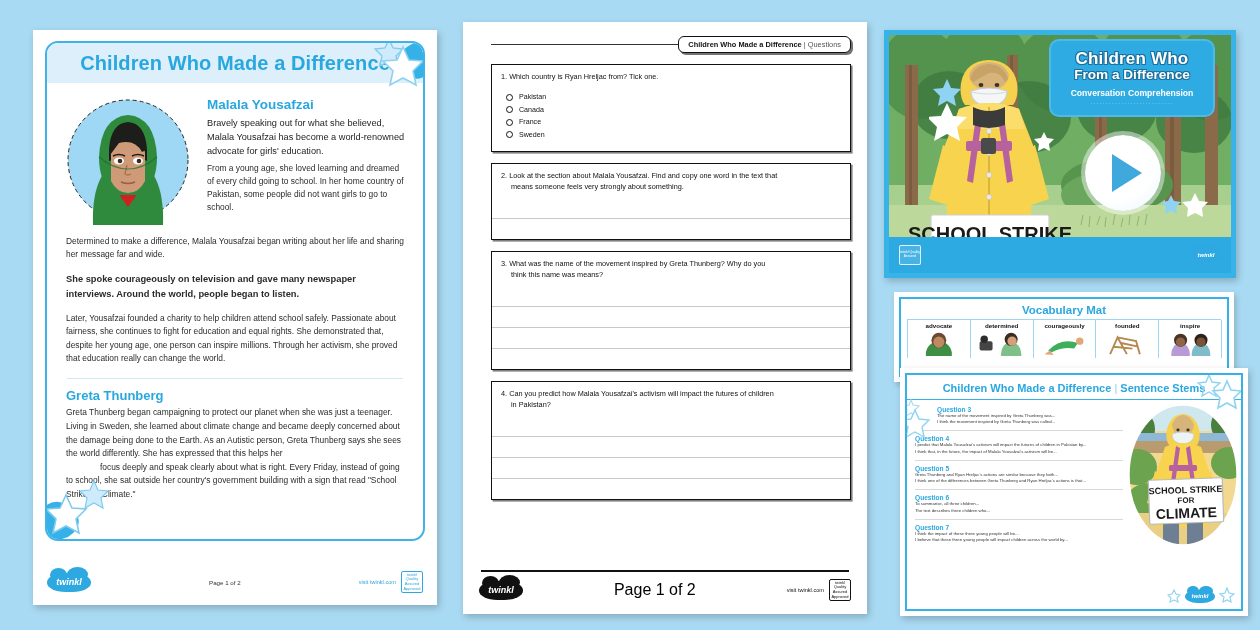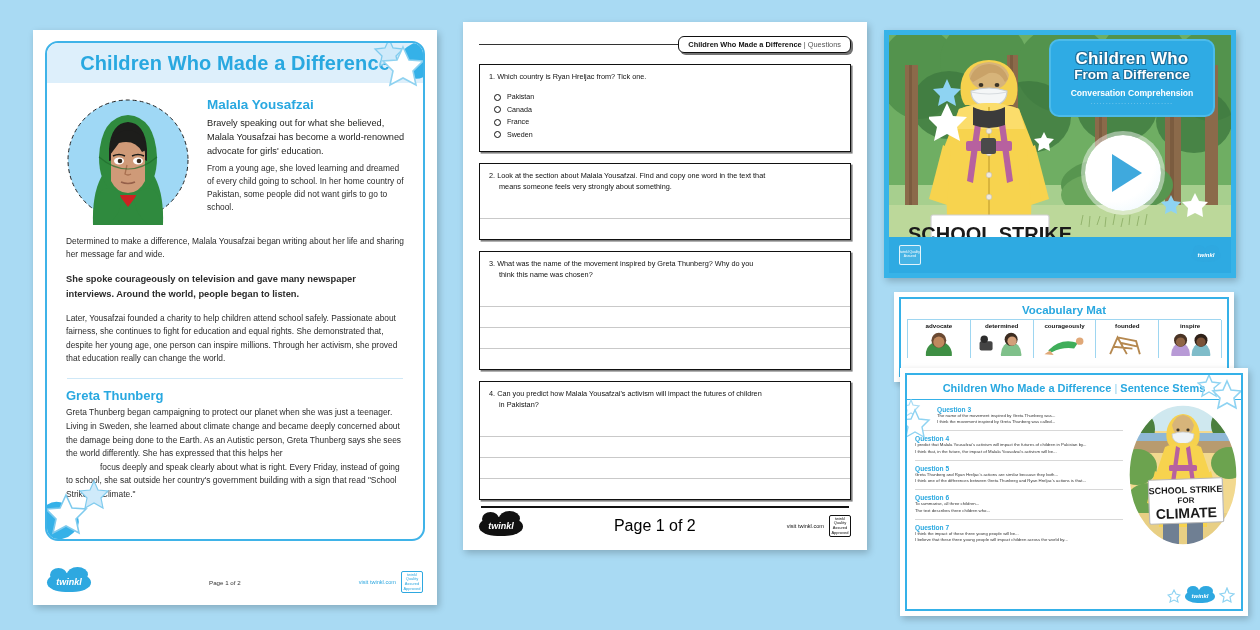--- a/index.html
+++ b/index.html
@@ -93,21 +93,21 @@
   .cert {
     width: 22px; height: 22px; border: 1px solid #2ea8e0; border-radius: 2px;
     display:flex; align-items:center; justify-content:center;
   }
   .cert.dark { border-color:#111; }
   .cert-inner { font-size: 4px; color:#2ea8e0; text-align:center; line-height:1.15; }
   .cert.dark .cert-inner { color:#111; }
   .foot-right { display:flex; align-items:center; gap:5px; }
 
   
-  #doc2 { left: 463px; top: 22px; width: 404px; height: 528px; padding: 14px 16px 6px 16px; }
+  #doc2 { left: 463px; top: 22px; width: 404px; height: 592px; padding: 14px 16px 6px 28px; }
   .d2-head { display:flex; align-items:center; margin-bottom: 11px; }
   .d2-rule { flex:1; height: 1.4px; background:#333; margin-right: -6px; }
   .d2-tab {
     border: 1.6px solid #111; border-radius: 6px; padding: 3px 9px;
     font-size: 7.4px; font-weight: bold; color:#111; background:#fff;
     box-shadow: 2px 2px 0 rgba(0,0,0,.55);
     white-space: nowrap;
   }
   .d2-tab .sep { font-weight: normal; color:#555; }
   .qbox {
@@ -339,21 +339,21 @@
       </div>
       <div class="wrow"></div>
       <div class="wline"></div>
       <div class="wrow"></div>
     </div>
 
     <div class="qbox">
       <div class="qtext">
         <span class="num">3.</span>
         <span>What was the name of the movement inspired by Greta Thunberg? Why do you</span>
-        <span class="cont">think this name was chosen?</span>
+        <span class="cont">think this name was means?</span>
       </div>
       <div class="wrow"></div>
       <div class="wline"></div>
       <div class="wrow"></div>
       <div class="wline"></div>
       <div class="wrow"></div>
       <div class="wline"></div>
       <div class="wrow"></div>
     </div>
 

